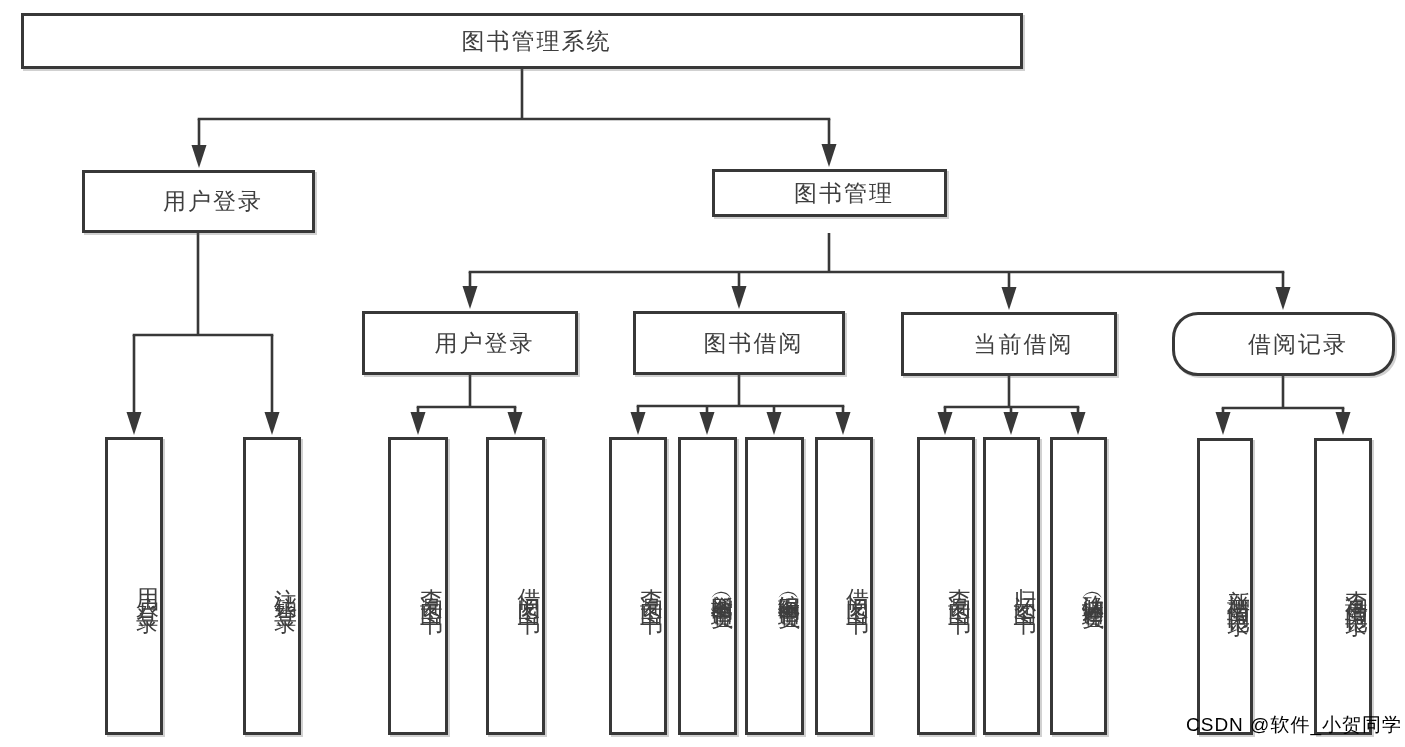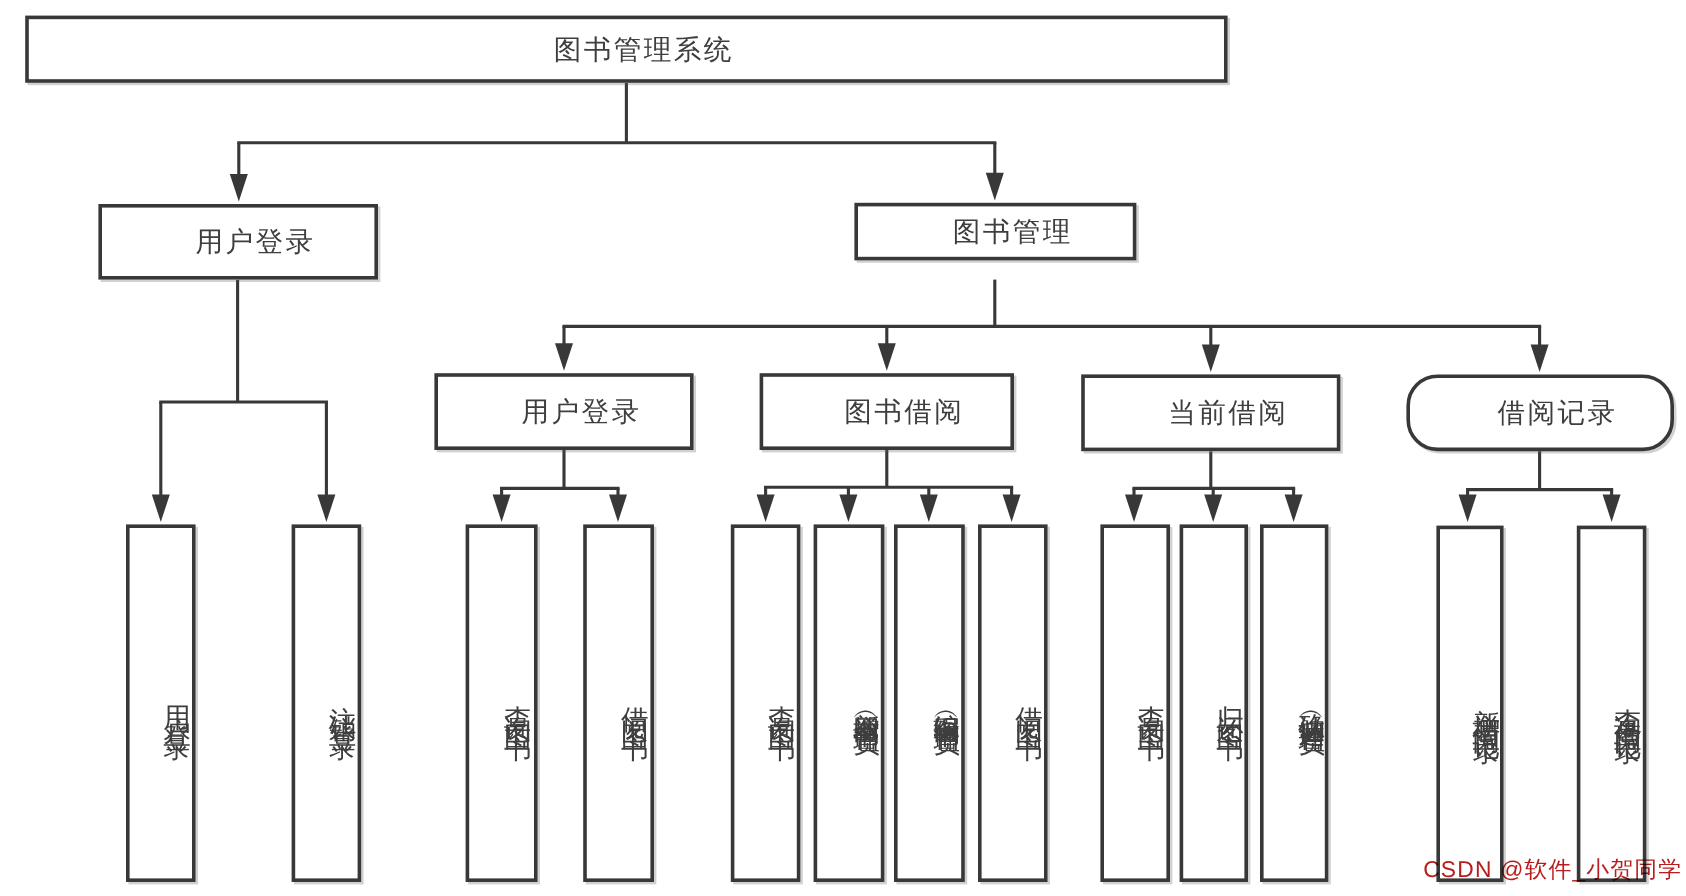--- a/index.html
+++ b/index.html
@@ -41,21 +41,21 @@
     letter-spacing: 8px;
     white-space: nowrap;
   }
   .vbox.sp-med span  { letter-spacing: 5px; }
   .vbox.sp-tight span { letter-spacing: 2px; font-size: 22px; }
   .watermark {
     position: absolute;
     left: 1186px;
     top: 712px;
     font-size: 19px;
-    color: #b91c1c;
+    color: #000000;
     letter-spacing: 1px;
     z-index: 3;
     mix-blend-mode: multiply;
     white-space: nowrap;
   }
 </style>
 </head>
 <body>
 
 <div class="stage">

